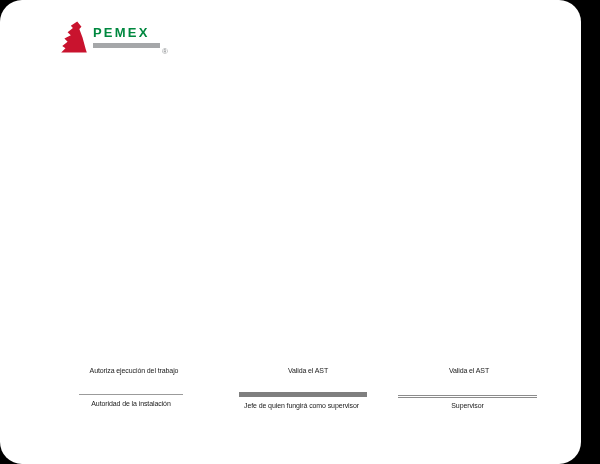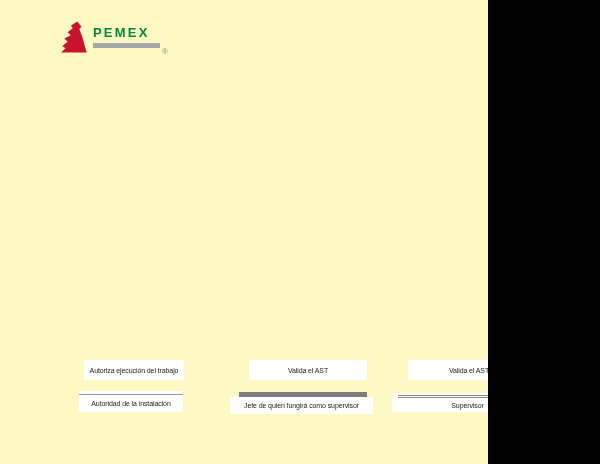--- a/index.html
+++ b/index.html
@@ -2,25 +2,26 @@
 <html><head>
 <meta charset="utf-8">
 <style>
   html, body {
     margin: 0;
     padding: 0;
     background: #000;
   }
   .page {
     position: relative;
-    width: 488px;
+    width: 581px;
     height: 464px;
-    background: #fef9c3;
+    background: #ffffff;
     overflow: hidden;
     font-family: "Liberation Sans", sans-serif;
+    border-radius: 22px;
   }
 
   
   .logo {
     position: absolute;
     left: 57px;
     top: 17px;
     width: 120px;
     height: 45px;
   }

